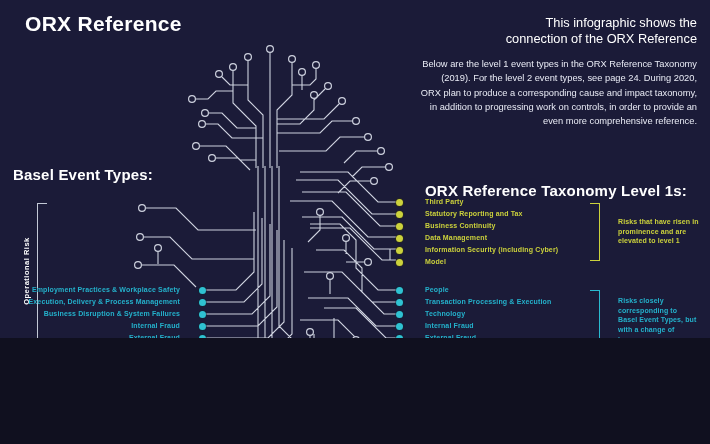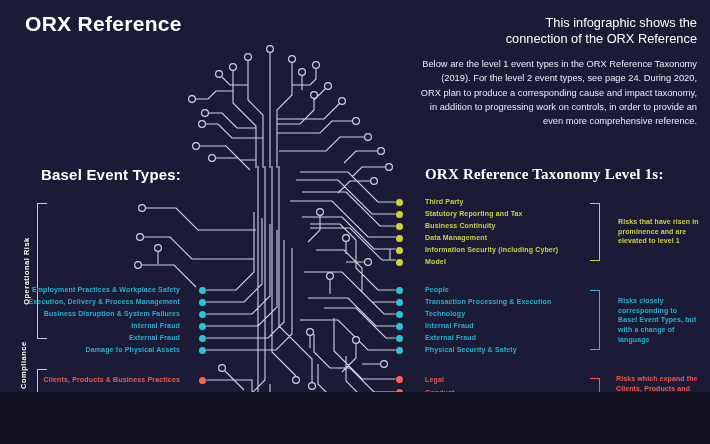--- a/index.html
+++ b/index.html
@@ -1,29 +1,29 @@
 <!DOCTYPE html>
 <html><head>
 <meta charset="utf-8">
 <style>
   html,body{margin:0;padding:0;background:#10101f;}
-  .stage{position:relative;width:710px;height:392px;background:#1b1b38;overflow:hidden;
+  .stage{position:relative;width:710px;height:338px;background:#1b1b38;overflow:hidden;
          font-family:"Liberation Sans",sans-serif;-webkit-font-smoothing:antialiased;}
   .stage *{box-sizing:border-box;}
   svg.tree{position:absolute;left:0;top:0;}
 
   .title{position:absolute;left:25px;top:10px;color:#ffffff;font-size:21px;font-weight:700;
          line-height:1.3;letter-spacing:.3px;}
   .intro{position:absolute;right:13px;top:15px;width:278px;text-align:right;color:#ffffff;}
   .intro .h{font-size:12.8px;font-weight:400;line-height:1.28;}
   .intro .b{margin-top:9px;font-size:9.3px;line-height:1.55;color:#e9ebf5;}
 
   .sec{position:absolute;color:#ffffff;font-size:15px;font-weight:700;letter-spacing:.2px;}
-  .sec.l{left:41px;top:166px;}
-  .sec.r{left:425px;top:166px;font-family:Liberation Serif, serif;}
+  .sec.l{left:13px;top:166px;}
+  .sec.r{left:425px;top:182px;}
 
   .row{position:absolute;height:12px;line-height:12px;font-size:7px;font-weight:700;letter-spacing:.15px;}
   .row-l{left:26px;width:180px;text-align:right;padding-right:26px;}
   .row-r{left:393px;width:300px;text-align:left;padding-left:32px;}
   .row-r.tall{height:13px;line-height:13px;}
   .teal{color:#24b1cb;} .yellow{color:#cbd13c;} .coral{color:#ea584d;}
 
   .dot{position:absolute;top:50%;margin-top:-3.5px;width:7px;height:7px;border-radius:50%;}
   .row-l .dot{right:0;}
   .row-r .dot{left:3px;}

